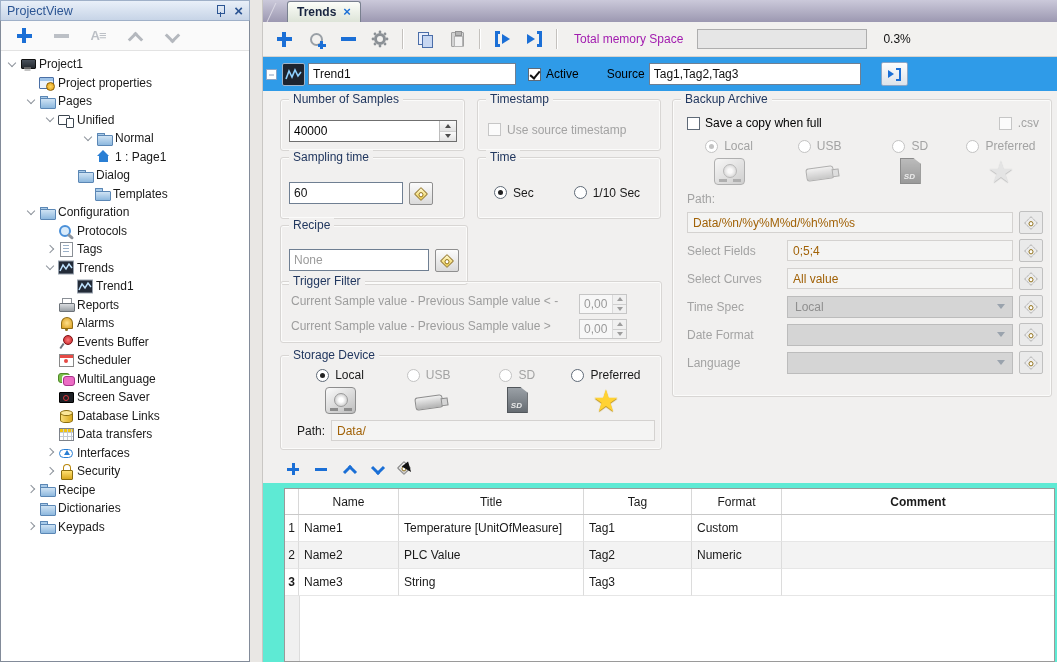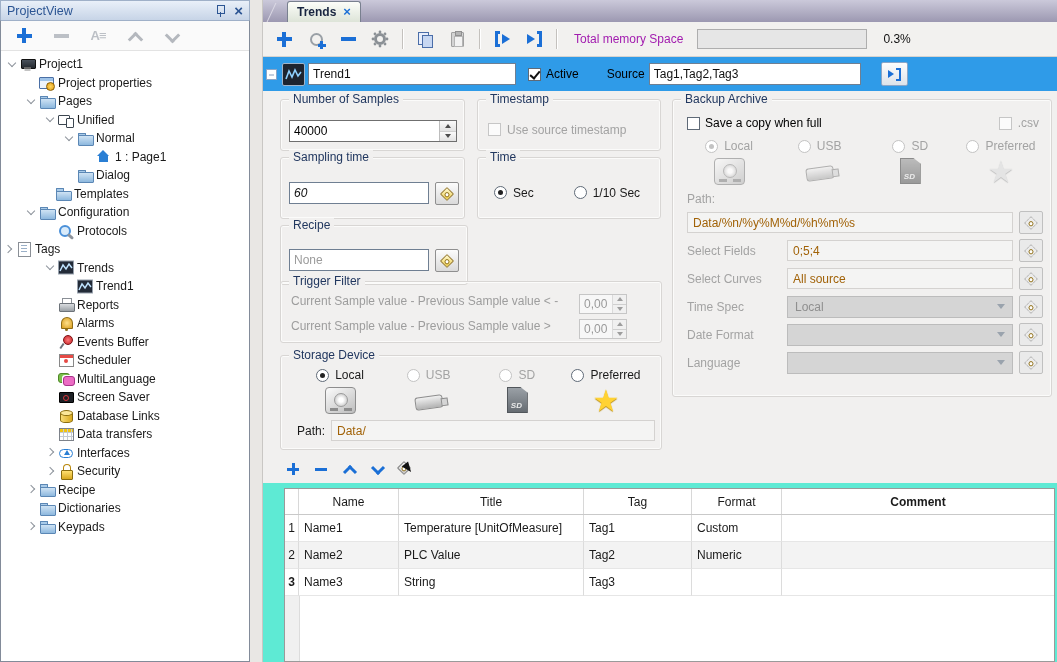--- a/index.html
+++ b/index.html
@@ -270,51 +270,51 @@
         <div class="trow" style="padding-left:23px">
             <span class="chev down"></span>
             <span class="ic ic-folder"></span>
             <span class="tlabel">Pages</span>
           </div>
         <div class="trow" style="padding-left:42px">
             <span class="chev down"></span>
             <span class="ic ic-devices"></span>
             <span class="tlabel">Unified</span>
           </div>
-        <div class="trow" style="padding-left:61px">
+        <div class="trow" style="padding-left:80px">
             <span class="chev down"></span>
             <span class="ic ic-folder"></span>
             <span class="tlabel">Normal</span>
           </div>
         <div class="trow" style="padding-left:80px">
             <span class="chev"></span>
             <span class="ic ic-home"></span>
             <span class="tlabel">1 : Page1</span>
           </div>
         <div class="trow" style="padding-left:61px">
             <span class="chev"></span>
             <span class="ic ic-folder"></span>
             <span class="tlabel">Dialog</span>
           </div>
-        <div class="trow" style="padding-left:39px">
+        <div class="trow" style="padding-left:78px">
             <span class="chev"></span>
             <span class="ic ic-folder"></span>
             <span class="tlabel">Templates</span>
           </div>
         <div class="trow" style="padding-left:23px">
             <span class="chev down"></span>
             <span class="ic ic-folder"></span>
             <span class="tlabel">Configuration</span>
           </div>
         <div class="trow" style="padding-left:42px">
             <span class="chev"></span>
             <span class="ic ic-protocols"></span>
             <span class="tlabel">Protocols</span>
           </div>
-        <div class="trow" style="">
+        <div class="trow" style="padding-left:42px">
             <span class="chev right"></span>
             <span class="ic ic-tags"></span>
             <span class="tlabel">Tags</span>
           </div>
         <div class="trow" style="padding-left:42px">
             <span class="chev down"></span>
             <svg class="svg-trend" viewBox="0 0 16 15">
               <rect x="0.5" y="1" width="15" height="13" fill="#232b38" stroke="#97a1ad"></rect>
               <polyline points="2,11 5,5 8,9 11,4 14,8" fill="none" stroke="#bfe3ff" stroke-width="1.5"></polyline>
             </svg>
@@ -489,21 +489,21 @@
         <span class="gtitle">Timestamp</span>
         <div class="rowflex" style="left:10px; top:23px">
           <span class="cb disabled"></span>
           <span class="dis-lbl">Use source timestamp</span>
         </div>
       </div>
 
       <div class="group g-sampling">
         <span class="gtitle">Sampling time</span>
         <div class="rowflex" style="left:8px; top:24px; gap:6px">
-          <input class="txt" style="width: 140px; font-style: italic;" value="60">
+          <input class="txt" style="width: 114px;" value="60">
           <span class="tagbtn">
               <span class="i-tag"></span>
             </span>
         </div>
       </div>
 
       <div class="group g-time">
         <span class="gtitle">Time</span>
         <div class="rowflex" style="left:16px; top:28px">
           <span class="radio checked"></span>
@@ -644,21 +644,21 @@
         </div>
         <div class="brow">
           <span class="blbl">Select Fields</span>
           <span class="tin-d fld">0;5;4</span>
           <span class="tagbtn disabled">
               <span class="i-tag graytag"></span>
             </span>
         </div>
         <div class="brow">
           <span class="blbl">Select Curves</span>
-          <span class="tin-d fld">All source</span>
+          <span class="tin-d fld">All value</span>
           <span class="tagbtn disabled">
               <span class="i-tag graytag"></span>
             </span>
         </div>
         <div class="brow">
           <span class="blbl">Time Spec</span>
           <span class="ddl fld">
               <span>Local</span>
             </span>
           <span class="tagbtn disabled">

